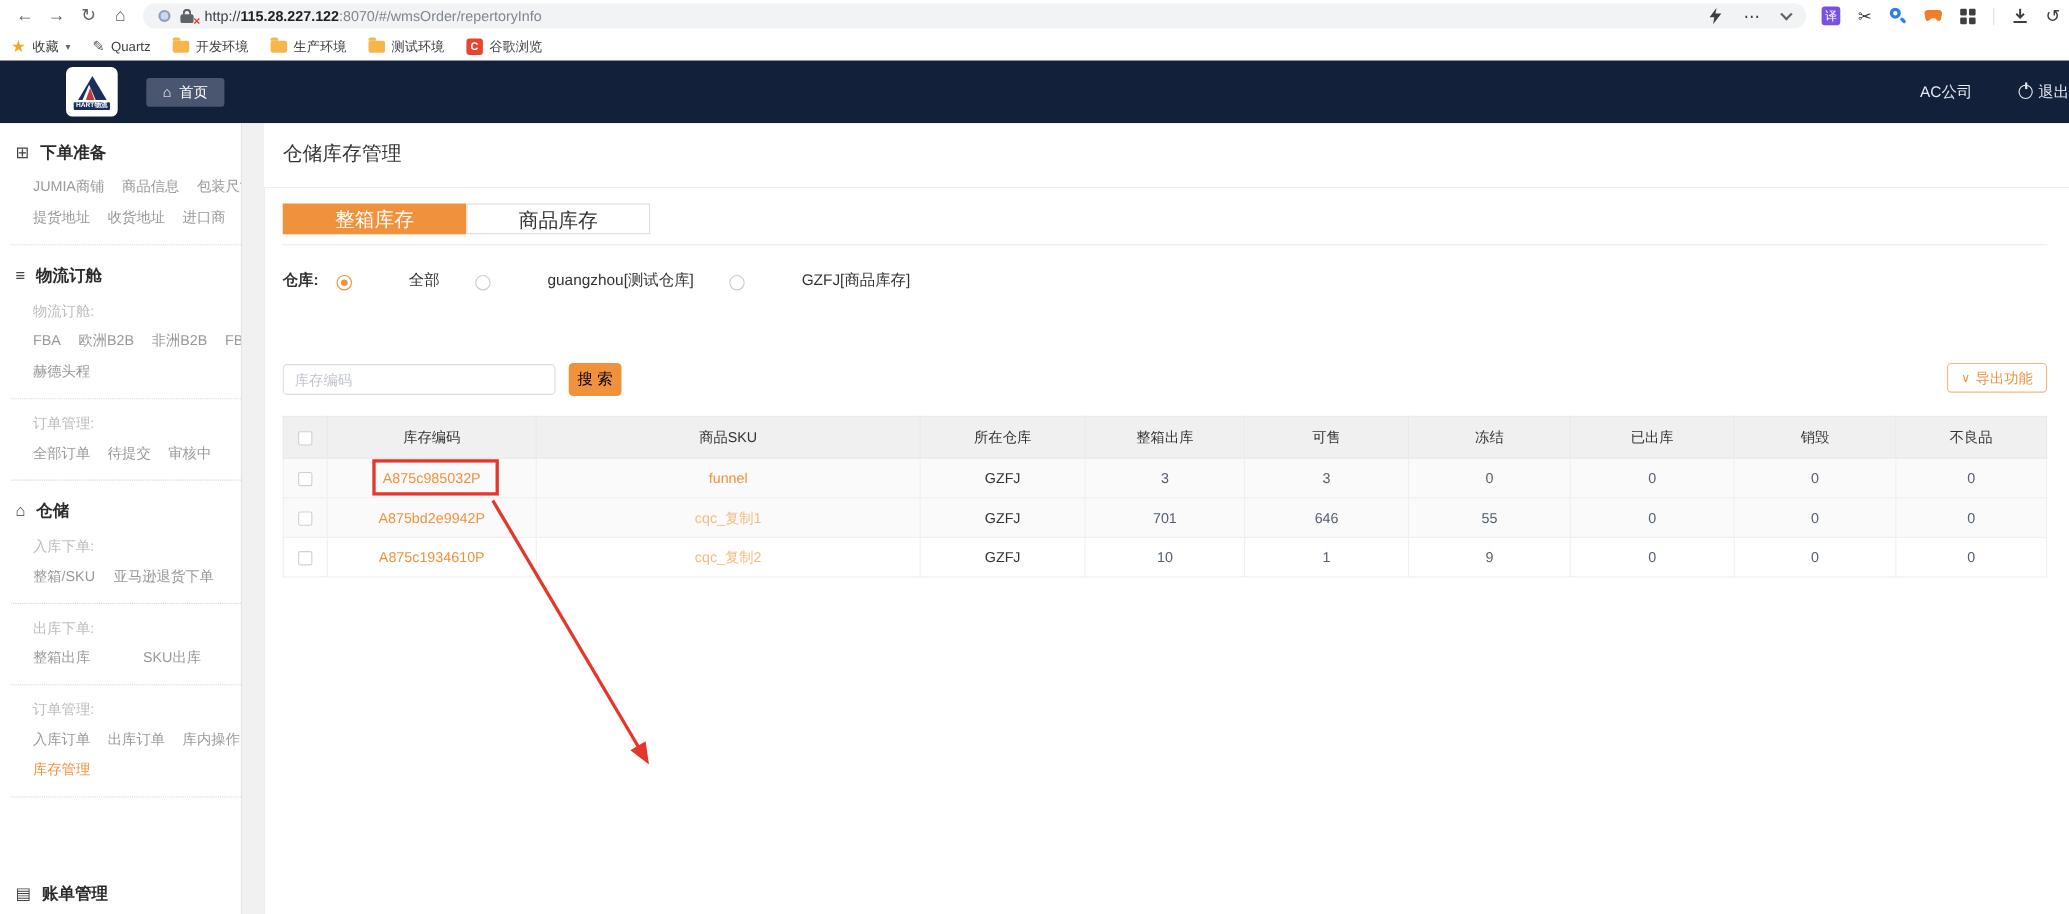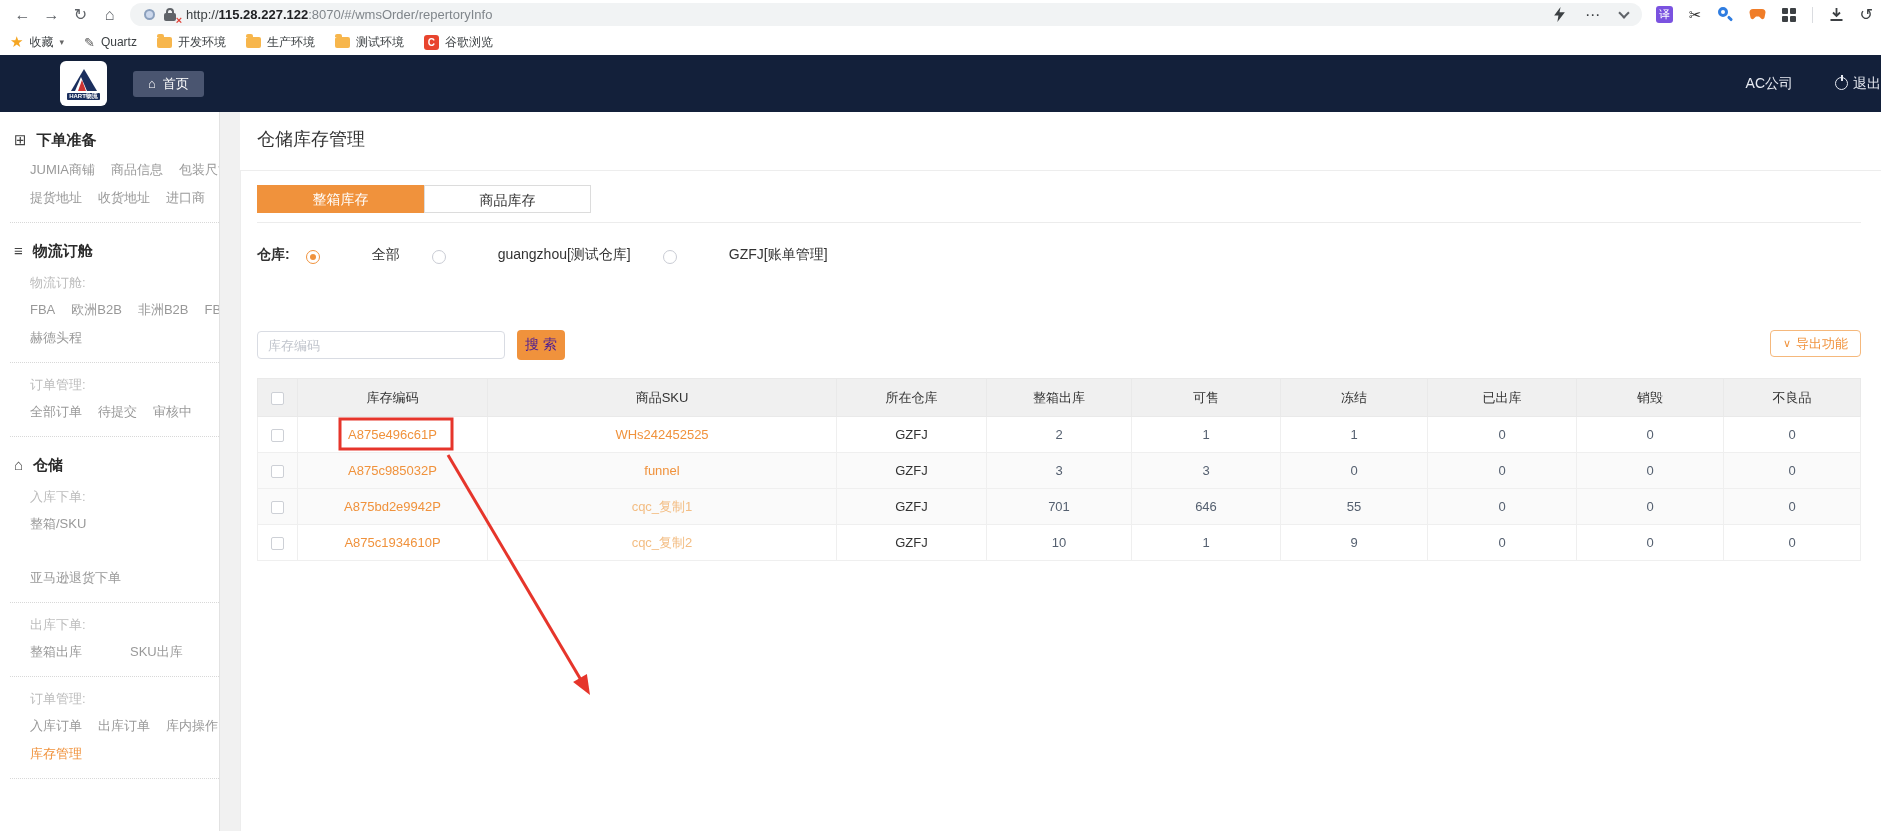--- a/index.html
+++ b/index.html
@@ -65,47 +65,47 @@
     margin-right:-28px; white-space:nowrap; cursor:pointer;}
   .power { width:13px; height:13px; border:1.5px solid #e7eaf2; border-radius:50%; position:relative; flex:none;}
   .power::after { content:""; position:absolute; left:50%; transform:translateX(-50%); top:-3px; width:2px; height:6px; background:#e7eaf2;}
   
   .sidebar { position:absolute; top:112px; left:0; width:220px; bottom:0; background:#fff;
     border-right:1px solid #e2e2e2; overflow:hidden; }
   .sec-h { display:flex; align-items:center; gap:10px; margin:18px 0 0 14px; font-size:15px; font-weight:bold; color:#2b2b2b; line-height:20px;}
   .s-icon { font-size:15px; color:#444; font-weight:normal; }
   .glabel { margin:14px 0 0 30px; font-size:13px; color:#bcbcbc; line-height:15px;}
   .srow { display:flex; gap:16px; margin:12px 10px 0 30px; font-size:13px; color:#999; line-height:16px; white-space:nowrap;}
-  .srow.g30 { gap:38px;flex-direction:column; } .srow.g48 { gap:48px; }
+  .srow.g30 { gap:17px; } .srow.g48 { gap:48px; }
   .sitem { cursor:pointer; }
   .sitem.active { color:#f0923c; }
   .sdiv { margin:16px 0 0 10px; border-top:1px dotted #d8d8d8; height:0; }
   .sec-h.last { margin-top:78px; }
   
   .gray-strip { position:absolute; top:112px; left:220px; width:20px; bottom:0; background:#f1f1f1; }
   .main { position:absolute; top:112px; left:240px; right:0; bottom:0; background:#fff; }
   .card-border-top { position:absolute; top:58px; left:0; right:0; height:1px; background:#ededed; }
   .card-border-left { position:absolute; top:58px; left:0; bottom:0; width:1px; background:#ededed; }
   .page-title { position:absolute; left:17px; top:15px; font-size:18px; color:#333; }
   .tabs { position:absolute; left:17px; top:73px; display:flex; }
-  .tab { width:167px; height:28px; line-height:28px; text-align:center; font-size:14px; cursor:pointer; }
+  .tab { width:167px; height:28px; line-height:28px; text-align:center; font-size:18px; cursor:pointer; }
   .tab-active { background:#f0923c; color:#fff; }
   .tab-idle { border:1px solid #dcdcdc; color:#333; background:#fff;text-align:center; }
   .tabs-underline { position:absolute; left:17px; right:20px; top:110px; height:1px; background:#ececec; }
   .filter-row { position:absolute; left:17px; top:134px; display:flex; align-items:center; font-size:14px; color:#333; }
   .filter-label { font-weight:bold; margin-right:16px; }
   .radio-item { display:flex; align-items:flex-end; margin-right:32px; cursor:pointer;gap:44px; }
   .radio { width:14px; height:14px; border-radius:50%; border:1px solid #c9ccd4; background:#fff; margin-right:8px; position:relative; flex:none;}
   .radio-checked { border-color:#f0923c; }
   .radio-checked::after { content:""; position:absolute; left:3px; top:3px; width:6px; height:6px; border-radius:50%; background:#f0923c; }
   .search-input { position:absolute; left:17px; top:219px; width:248px; height:28px; border:1px solid #d9dce3; border-radius:4px;
     padding:0 10px; font-size:13px; color:#333; outline:none; font-family:inherit;}
   .search-input::placeholder { color:#c0c4cc; }
   .search-btn { position:absolute; left:277px; top:218px; width:48px; height:30px; background:#f0923c; border:none; border-radius:4px;
-    color:#4c1d95; font-size:14px; cursor:pointer; font-family:inherit;}
+    color:#000000; font-size:14px; cursor:pointer; font-family:inherit;}
   .export-btn { position:absolute; right:20px; top:218px; height:27px; padding:0 12px; background:#fff; border:1px solid #f5b87c;
     border-radius:4px; color:#f0923c; font-size:13px; display:flex; align-items:center; gap:5px; cursor:pointer; font-family:inherit;}
   .export-chev { font-size:11px; }
   .table-wrap { position:absolute; left:17px; top:266px; right:21px; }
   table { width:100%; border-collapse:collapse; table-layout:fixed; font-size:13px; }
   th { background:#f0f0f0; height:38px; color:#333; font-weight:400; border:1px solid #e9e9e9; }
   td { height:36px; text-align:center; border:1px solid #efefef; color:#556070; background:#fff; }
   tr.stripe td { background:#fafafa; }
   td a { text-decoration:none; color:#f0923c; cursor:pointer; }
   td.muted a { color:#f3bd83; }
@@ -302,21 +302,21 @@
     <span class="radio-item">
       <span class="radio radio-checked"></span>
       <span>全部</span>
     </span>
     <span class="radio-item">
       <span class="radio"></span>
       <span>guangzhou[测试仓库]</span>
     </span>
     <span class="radio-item">
       <span class="radio"></span>
-      <span>GZFJ[账单管理]</span>
+      <span>GZFJ[商品库存]</span>
     </span>
   </div>
 
   <input class="search-input" value="" placeholder="库存编码" style="">
   <button class="search-btn">搜 索</button>
   <button class="export-btn">
     <span class="export-chev">∨</span>
     <span>导出功能</span>
   </button>
 
@@ -342,32 +342,20 @@
           <th>所在仓库</th>
           <th>整箱出库</th>
           <th>可售</th>
           <th>冻结</th>
           <th>已出库</th>
           <th>销毁</th>
           <th>不良品</th>
         </tr>
       </thead>
       <tbody>
-        <tr>
-          <td><span class="cb"></span></td>
-          <td class="code"><a>A875e496c61P</a></td>
-          <td class="sku"><a>WHs242452525</a></td>
-          <td class="wh">GZFJ</td>
-          <td>2</td>
-          <td>1</td>
-          <td>1</td>
-          <td>0</td>
-          <td>0</td>
-          <td>0</td>
-        </tr>
         <tr class="stripe">
           <td><span class="cb"></span></td>
           <td class="code"><a>A875c985032P</a></td>
           <td class="sku"><a>funnel</a></td>
           <td class="wh">GZFJ</td>
           <td>3</td>
           <td>3</td>
           <td>0</td>
           <td>0</td>
           <td>0</td>

